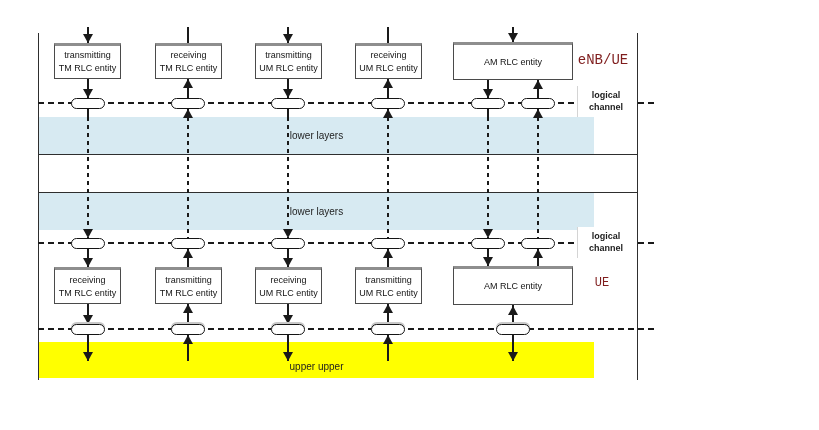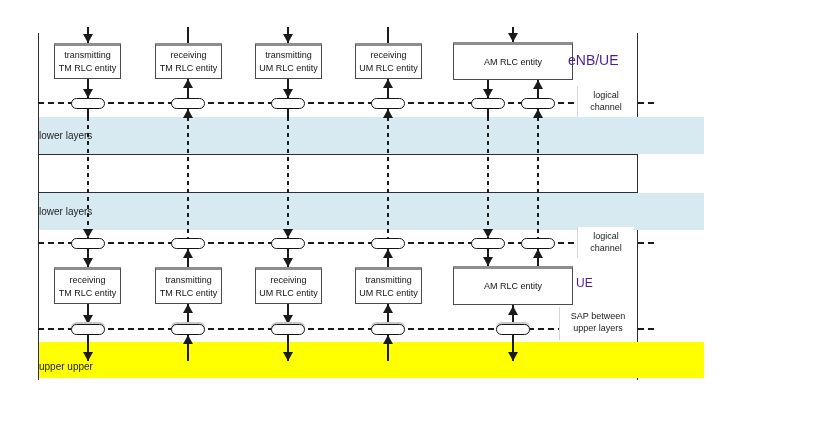--- a/index.html
+++ b/index.html
@@ -1,42 +1,42 @@
 <!DOCTYPE html>
 <html><head>
 <meta charset="utf-8">
 <style>
   html,body{margin:0;padding:0;background:#fff;}
   .canvas{position:relative;width:819px;height:430px;background:#ffffff;
           font-family:"Liberation Sans",sans-serif;overflow:hidden;}
   .vframe{position:absolute;top:33px;height:347px;width:1px;background:#2e2e2e;}
   .hline{position:absolute;left:38px;width:600px;height:1px;background:#2e2e2e;}
-  .band{position:absolute;left:39px;width:665px;text-align:left;
+  .band{position:absolute;left:39px;width:555px;text-align:center;
         font-size:10px;color:#1d1d1d;z-index:0;}
   .hdash{position:absolute;left:38px;width:619px;height:2px;z-index:1;
          background:repeating-linear-gradient(to right,#1a1a1a 0 6px,transparent 6px 10px);}
   .stem{position:absolute;width:2px;background:#1a1a1a;z-index:2;}
   .stemd{position:absolute;width:2px;z-index:2;
          background:repeating-linear-gradient(to bottom,#1a1a1a 0 4px,transparent 4px 8px);}
   .ad{position:absolute;width:0;height:0;border-left:5px solid transparent;
       border-right:5px solid transparent;border-top:9px solid #1a1a1a;z-index:3;}
   .au{position:absolute;width:0;height:0;border-left:5px solid transparent;
       border-right:5px solid transparent;border-bottom:9px solid #1a1a1a;z-index:3;}
   .oval{position:absolute;width:34px;height:11px;box-sizing:border-box;background:#fff;
         border:1.5px solid #151515;border-radius:6px;z-index:5;}
   .oval.shadow{box-shadow:0 -2px 0 0 #c9c9c9;}
   .entity{position:absolute;box-sizing:border-box;background:#fff;
           border:1.5px solid #4a4a4a;border-top:3px solid #8e8e8e;z-index:4;
           display:flex;flex-direction:column;justify-content:center;align-items:center;
           text-align:center;font-size:9px;line-height:13px;color:#141414;}
   .rlabel{position:absolute;z-index:6;text-align:center;font-size:9px;line-height:12px;
           color:#202020;background:#fff;border-left:1px solid #d4d4d4;padding-top:3px;
           box-sizing:border-box;}
-  .rlabel span{display:block;}
-  .biglabel{position:absolute;z-index:6;text-align:left;color:#4c1d95;}
+  .rlabel span{display:block;font-weight:bold;}
+  .biglabel{position:absolute;z-index:6;text-align:center;color:#7f1d1d;font-family:Liberation Mono, monospace;}
 </style>
 </head>
 <body>
 
 <div class="canvas">
 
   <div class="vframe" style="left:38px"></div>
   <div class="vframe" style="left:637px"></div>
 
   <div class="band" style="top: 117px; height: 37px; line-height: 37px; background: rgb(215, 234, 242);">lower layers</div>
@@ -92,24 +92,20 @@
   <div class="biglabel" style="left:568px;top:52px;width:70px;font-size:14px">eNB/UE</div>
   <div class="rlabel" style="left:577px;top:86px;width:57px;height:31px">
     <span>logical</span>
     <span>channel</span>
   </div>
   <div class="rlabel" style="left:577px;top:227px;width:57px;height:31px">
     <span>logical</span>
     <span>channel</span>
   </div>
   <div class="biglabel" style="left:576px;top:276px;width:52px;font-size:12px">UE</div>
-  <div class="rlabel" style="left:559px;top:307px;width:77px;height:33px">
-    <span>SAP between</span>
-    <span>upper layers</span>
-  </div>
 
 <div class="stem" style="left: 87px; top: 27px; height: 16px;"></div>
     <div class="stem" style="left: 87px; top: 79px; height: 19px;"></div>
     <div class="stem" style="left: 87px; top: 108px; height: 9px;"></div>
     <div class="stem" style="left: 87px; top: 249px; height: 18px;"></div>
     <div class="stem" style="left: 87px; top: 304px; height: 20px;"></div>
     <div class="stem" style="left: 87px; top: 335px; height: 26px;"></div>
     <div class="stemd" style="left: 87px; top: 117px; height: 121px;"></div>
     <div class="ad" style="left: 83px; top: 34px;"></div>
     <div class="ad" style="left: 83px; top: 89px;"></div>

